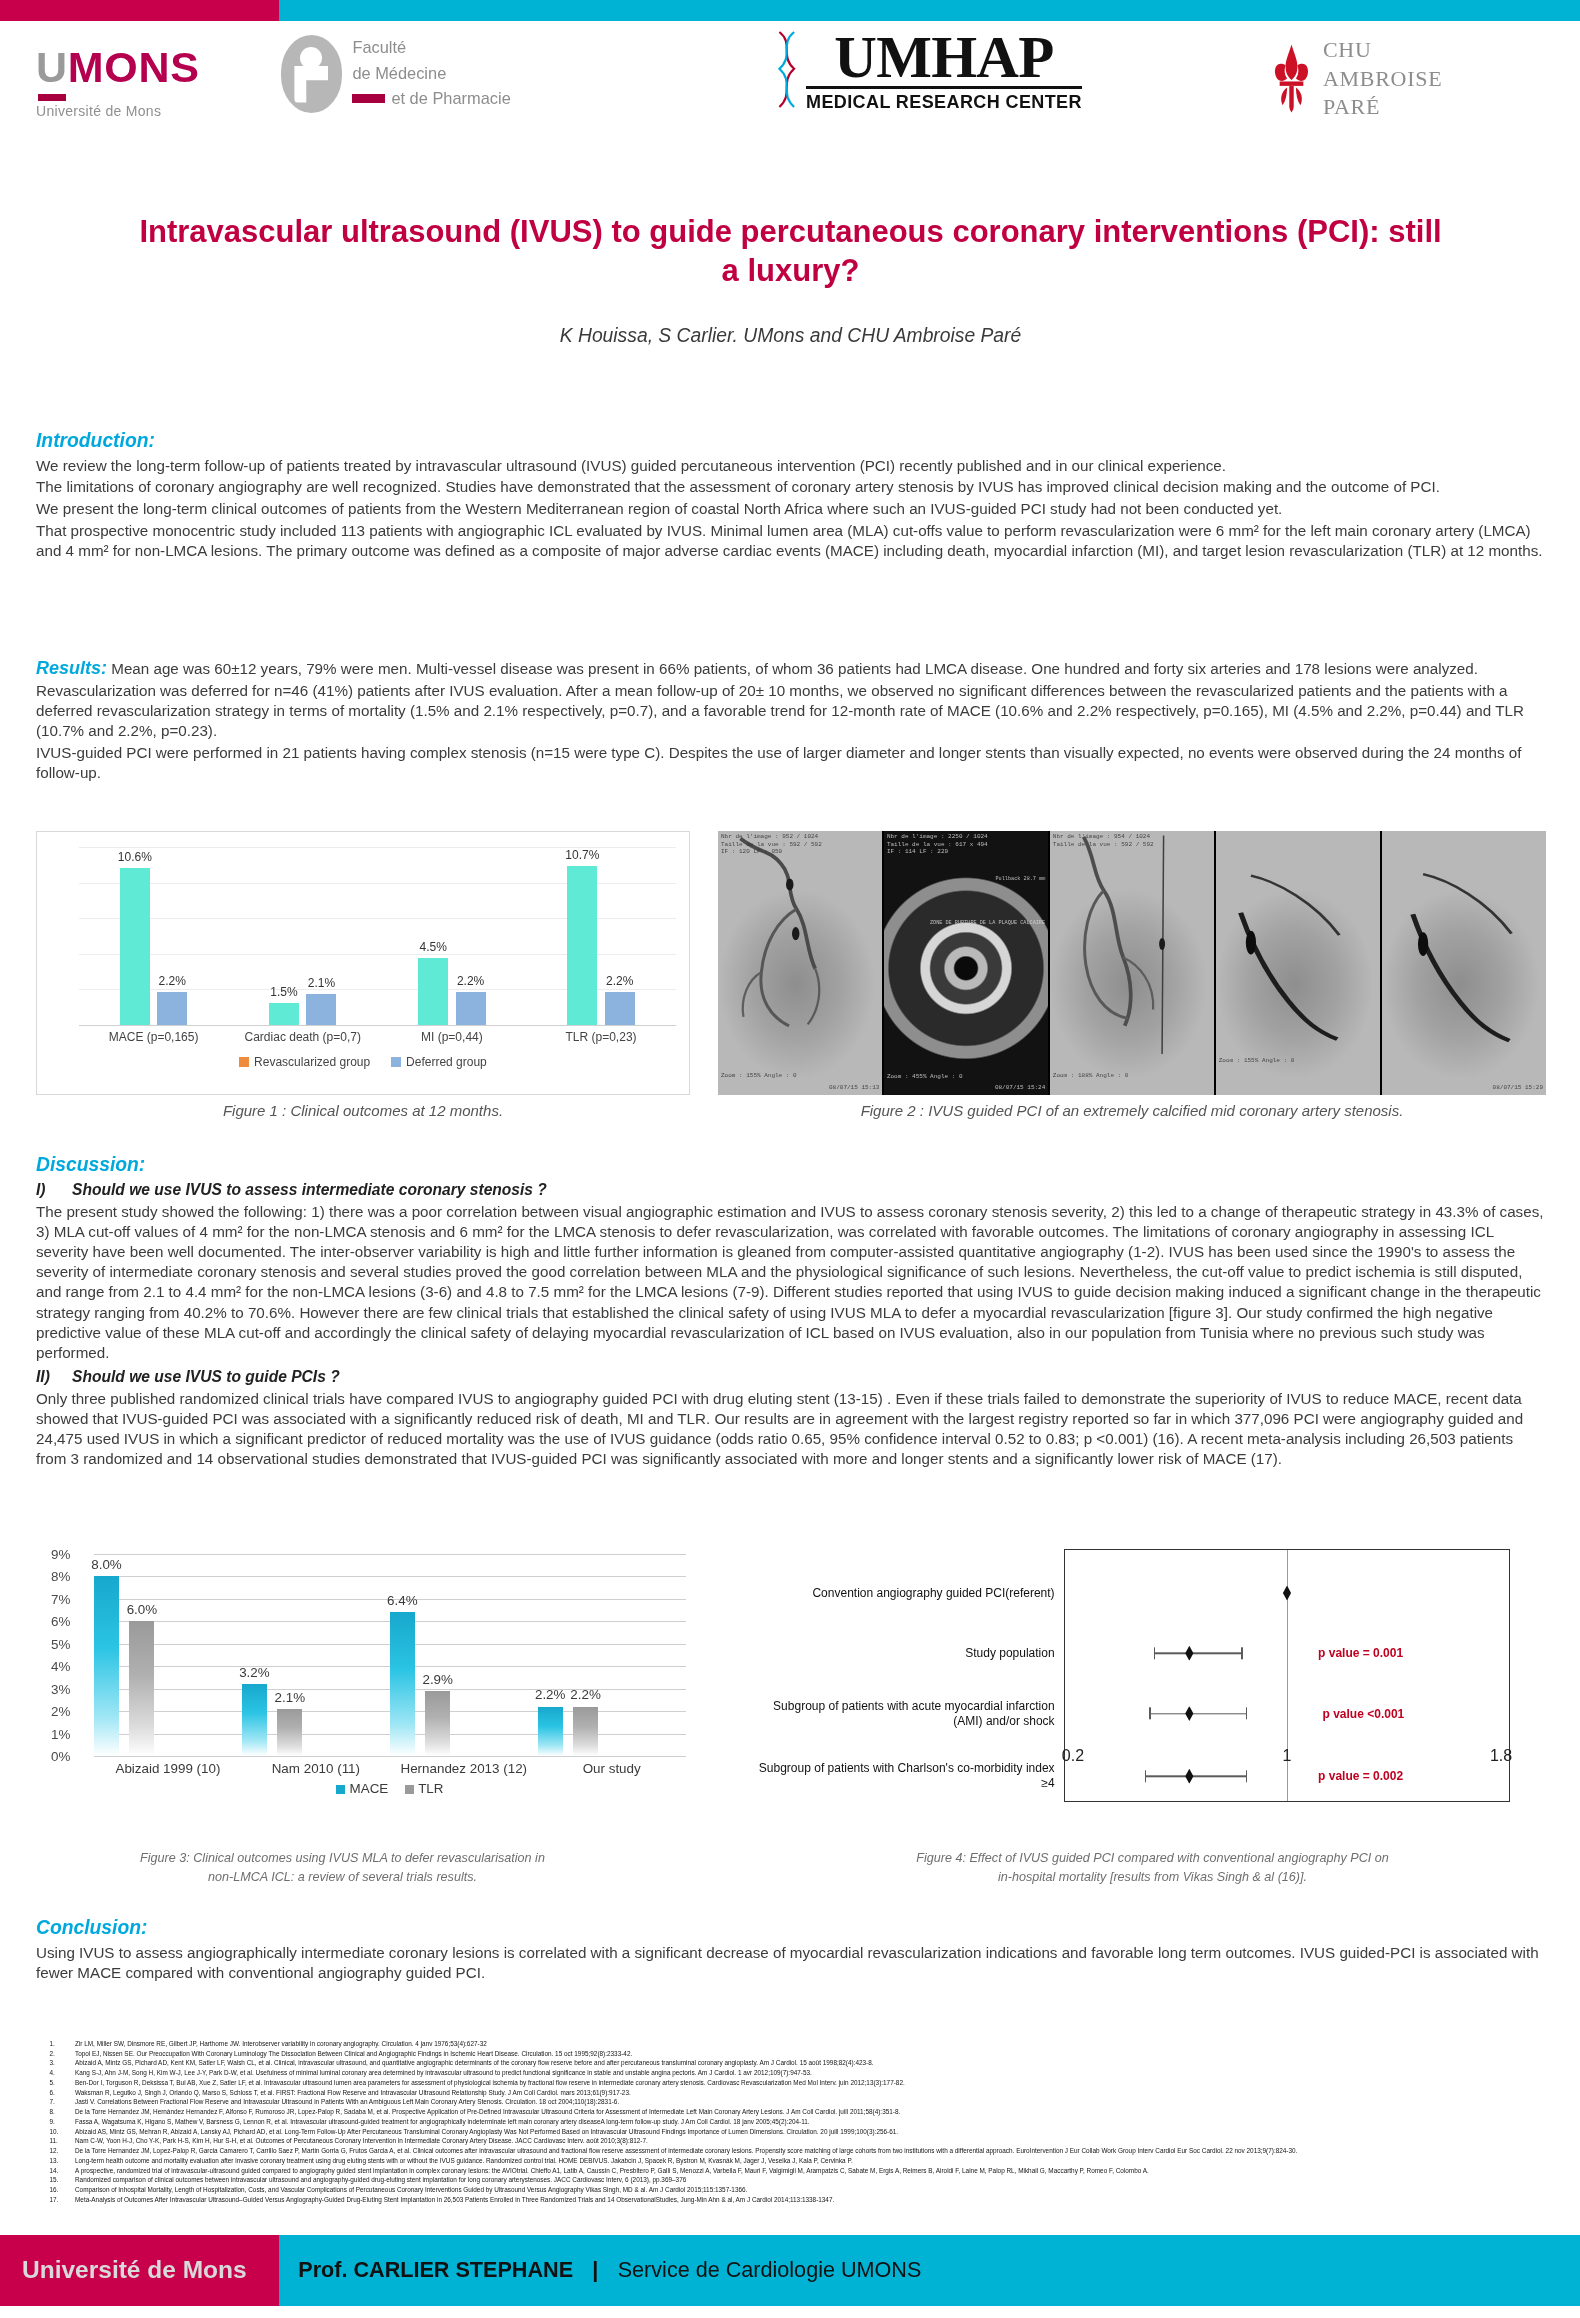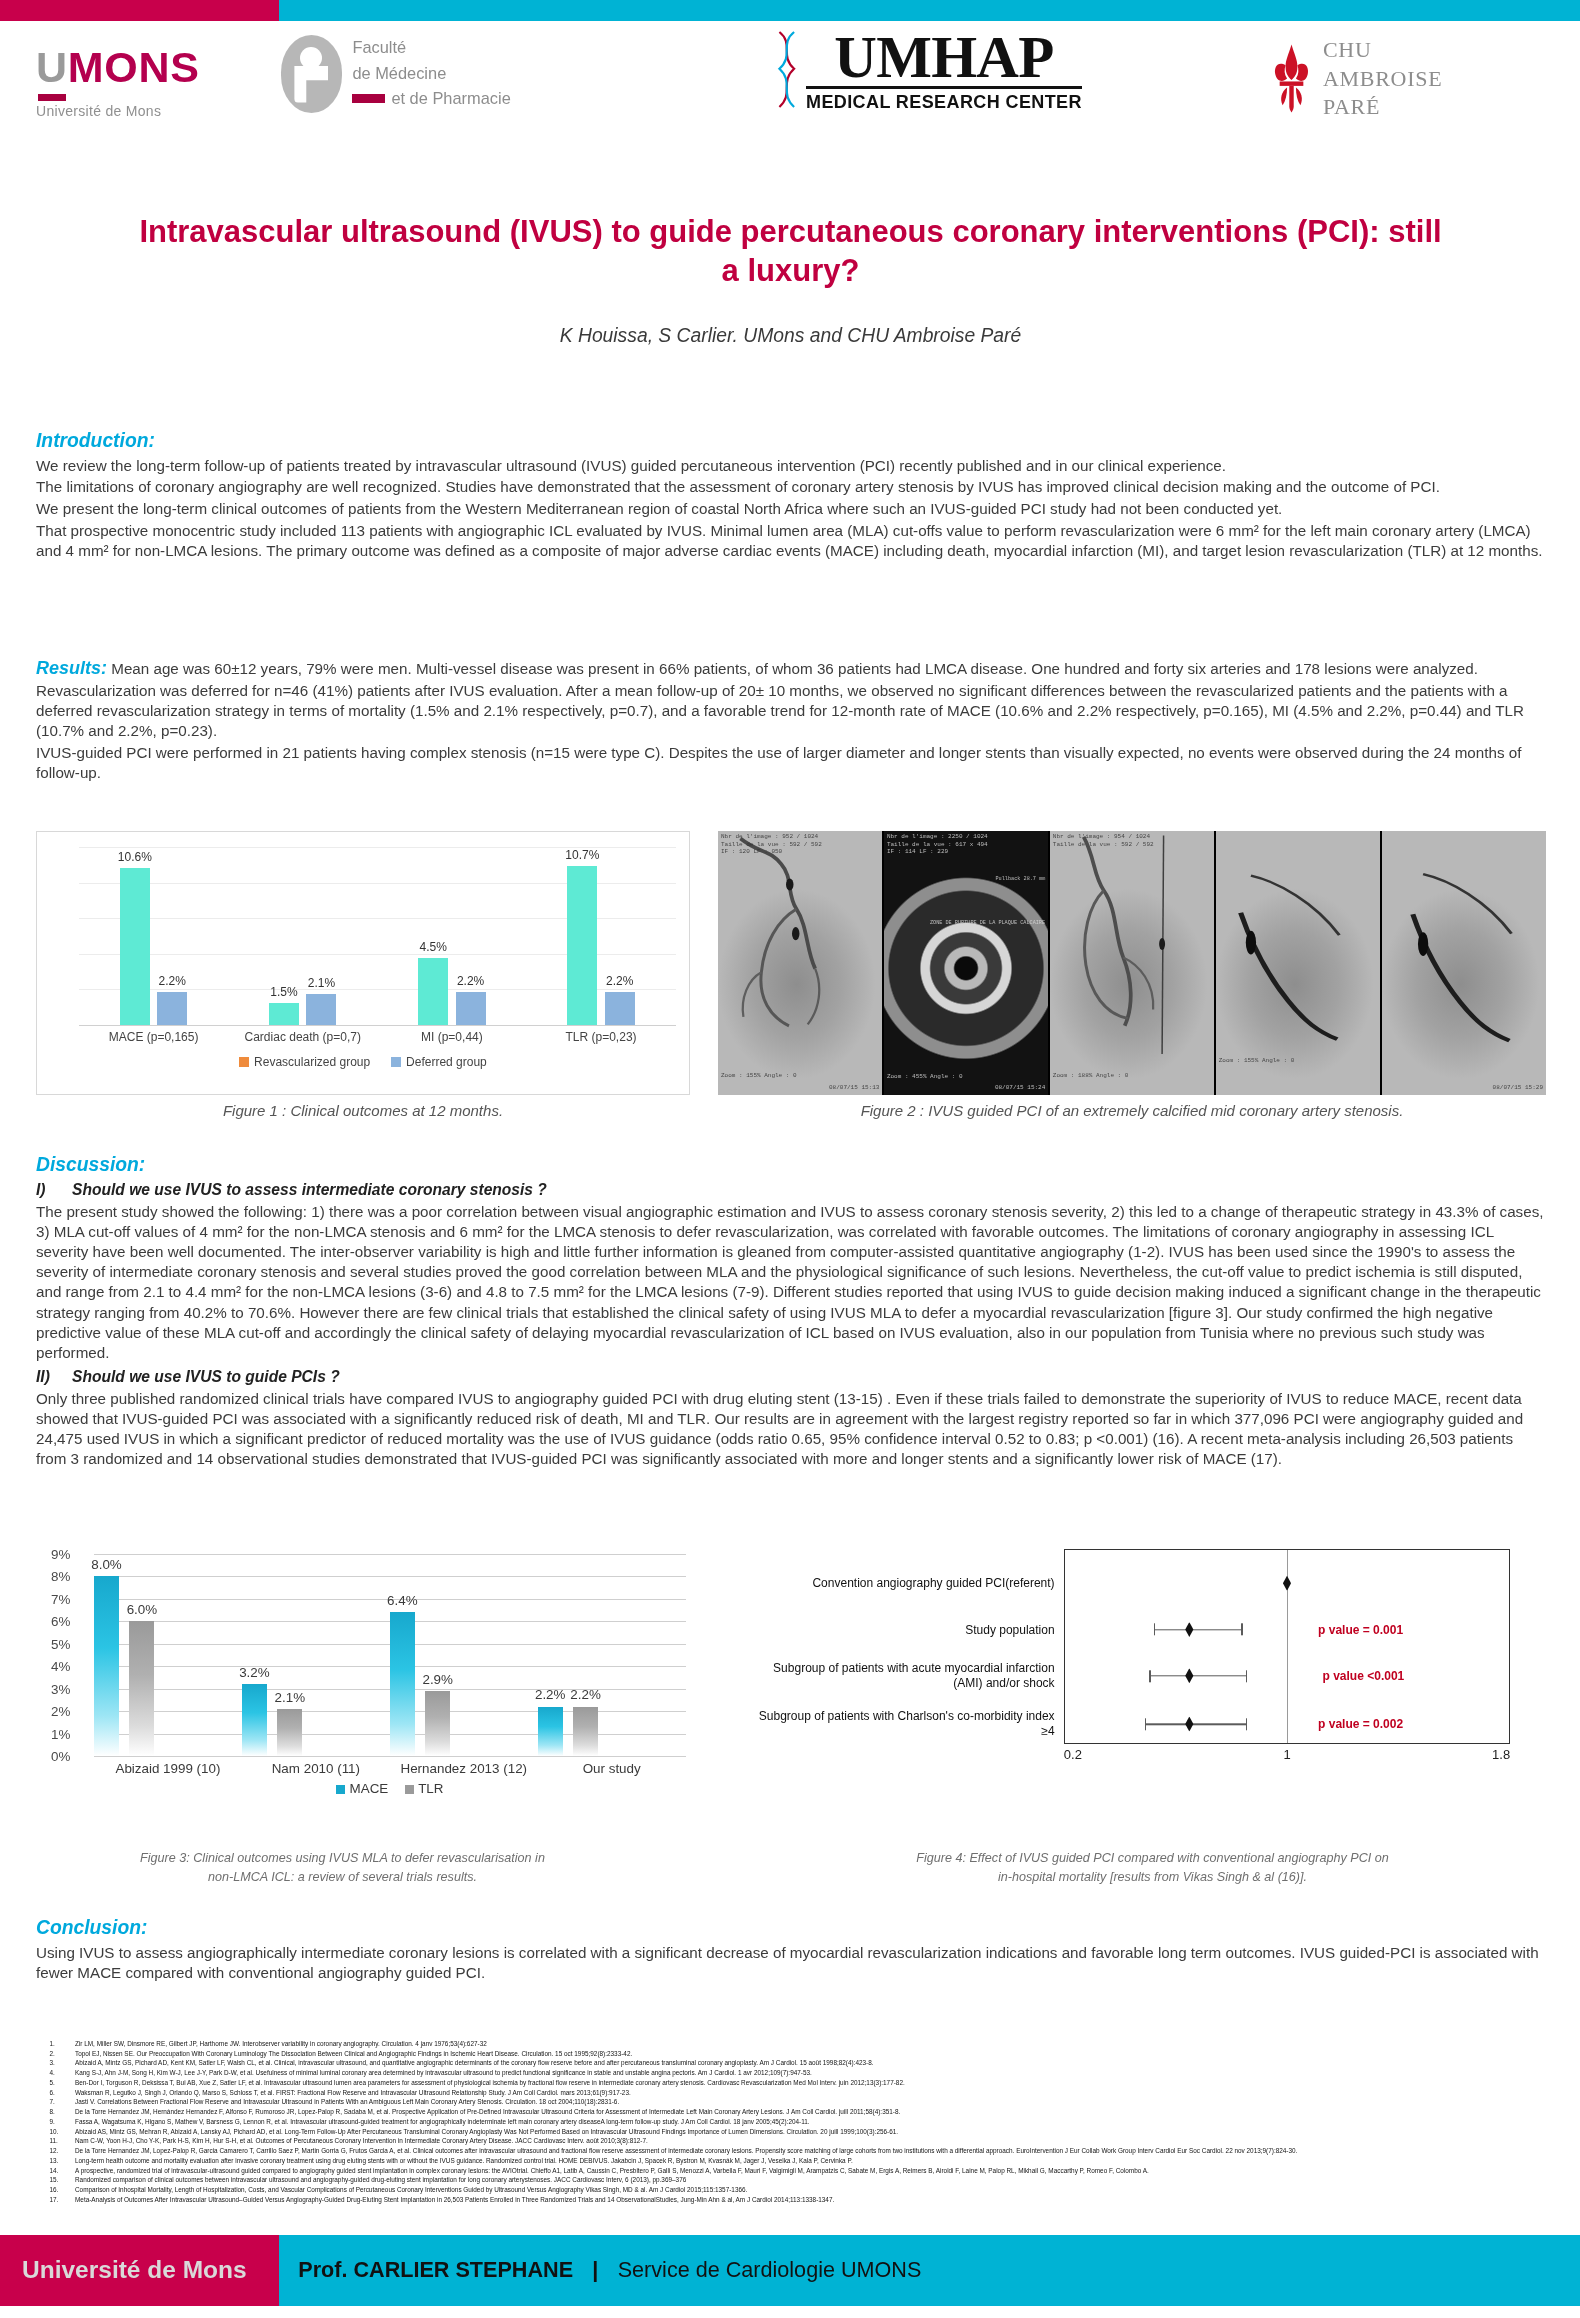--- a/index.html
+++ b/index.html
@@ -141,31 +141,31 @@
   .c3-bar.mace { background: linear-gradient(180deg, #17a8cd 0%, #2bc4e4 40%, #9ee6f5 78%, #ffffff 100%); }
   .c3-bar.tlr  { background: linear-gradient(180deg, #9a9a9a 0%, #b0b0b0 40%, #dcdcdc 78%, #ffffff 100%); }
   .c3-val { position: absolute; top: -19.3px; left: 50%; transform: translateX(-50%); font-size: 13.4px; color: #3a3a3a; white-space: nowrap; }
   .c3-labels { position: absolute; left: 64px; right: 13.4px; top: 225px; display: flex; }
   .c3-labels span { flex: 1; text-align: center; font-size: 13.4px; color: #3a3a3a; }
   .c3-legend { position: absolute; left: 64px; right: 13.4px; top: 245px; display: flex; justify-content: center; gap: 16.4px; font-size: 13.4px; color: #3a3a3a; }
   .c3-legend i { display: inline-block; width: 9px; height: 9px; margin-right: 4.5px; vertical-align: -0.7px; }
 
   .fig4-wrap { position: absolute; left: 744px; top: 1536px; width: 803px; }
   .chart4 { position: relative; width: 803px; height: 253px; }
-  .c4-box { position: absolute; left: 320px; top: 13.4px; width: 446px; height: 195px; border: 1.5px solid #333; }
+  .c4-box { position: absolute; left: 320px; top: 13.4px; width: 446px; height: 253px; border: 1.5px solid #333; }
   .c4-zero { position: absolute; left: 50%; top: 0; bottom: 0; width: 0.7px; background: #9a9a9a; }
   .c4-row { position: absolute; left: 0; width: 100%; height: 0; }
   .c4-label { position: absolute; right: calc(100% + 10.4px); top: 50%; transform: translateY(-50%); width: 312px; text-align: right; font-size: 12px; color: #111; line-height: 1.25; }
   .c4-ci { position: absolute; top: 50%; height: 1.5px; background: #5b5b5b; transform: translateY(-0.7px); }
   .c4-ci::before, .c4-ci::after { content: ""; position: absolute; top: -5.2px; width: 1.5px; height: 12px; background: #5b5b5b; }
   .c4-ci::before { left: 0; } .c4-ci::after { right: 0; }
   .c4-dia { position: absolute; top: 50%; width: 8.2px; height: 15px; background: #111; transform: translate(-50%, -50%); clip-path: polygon(50% 0, 100% 50%, 50% 100%, 0 50%); }
   .c4-p { position: absolute; top: 50%; transform: translateY(-50%); color: #c00020; font-size: 12px; font-weight: bold; white-space: nowrap; }
   .c4-ticks { position: absolute; left: 320px; top: 211px; width: 446px; height: 16.4px; }
-  .c4-ticks span { position: absolute; transform: translateX(-50%); font-size: 13px; color: #222; }
+  .c4-ticks span { position: absolute; transform: translateX(-50%); font-size: 16px; color: #222; }
 
   .fig-cap2 { font-size: 12.6px; color: #6f6f6f; text-align: center; line-height: 1.5; font-style: italic; }
 
   
   #conclusion { top: 1917px; }
   #conclusion .body-text { font-size: 15.2px; }
 
   
   .refs { position: absolute; left: 42px; top: 2039px; width: 1502px; }
   .refs ol { list-style: none; counter-reset: r; }

